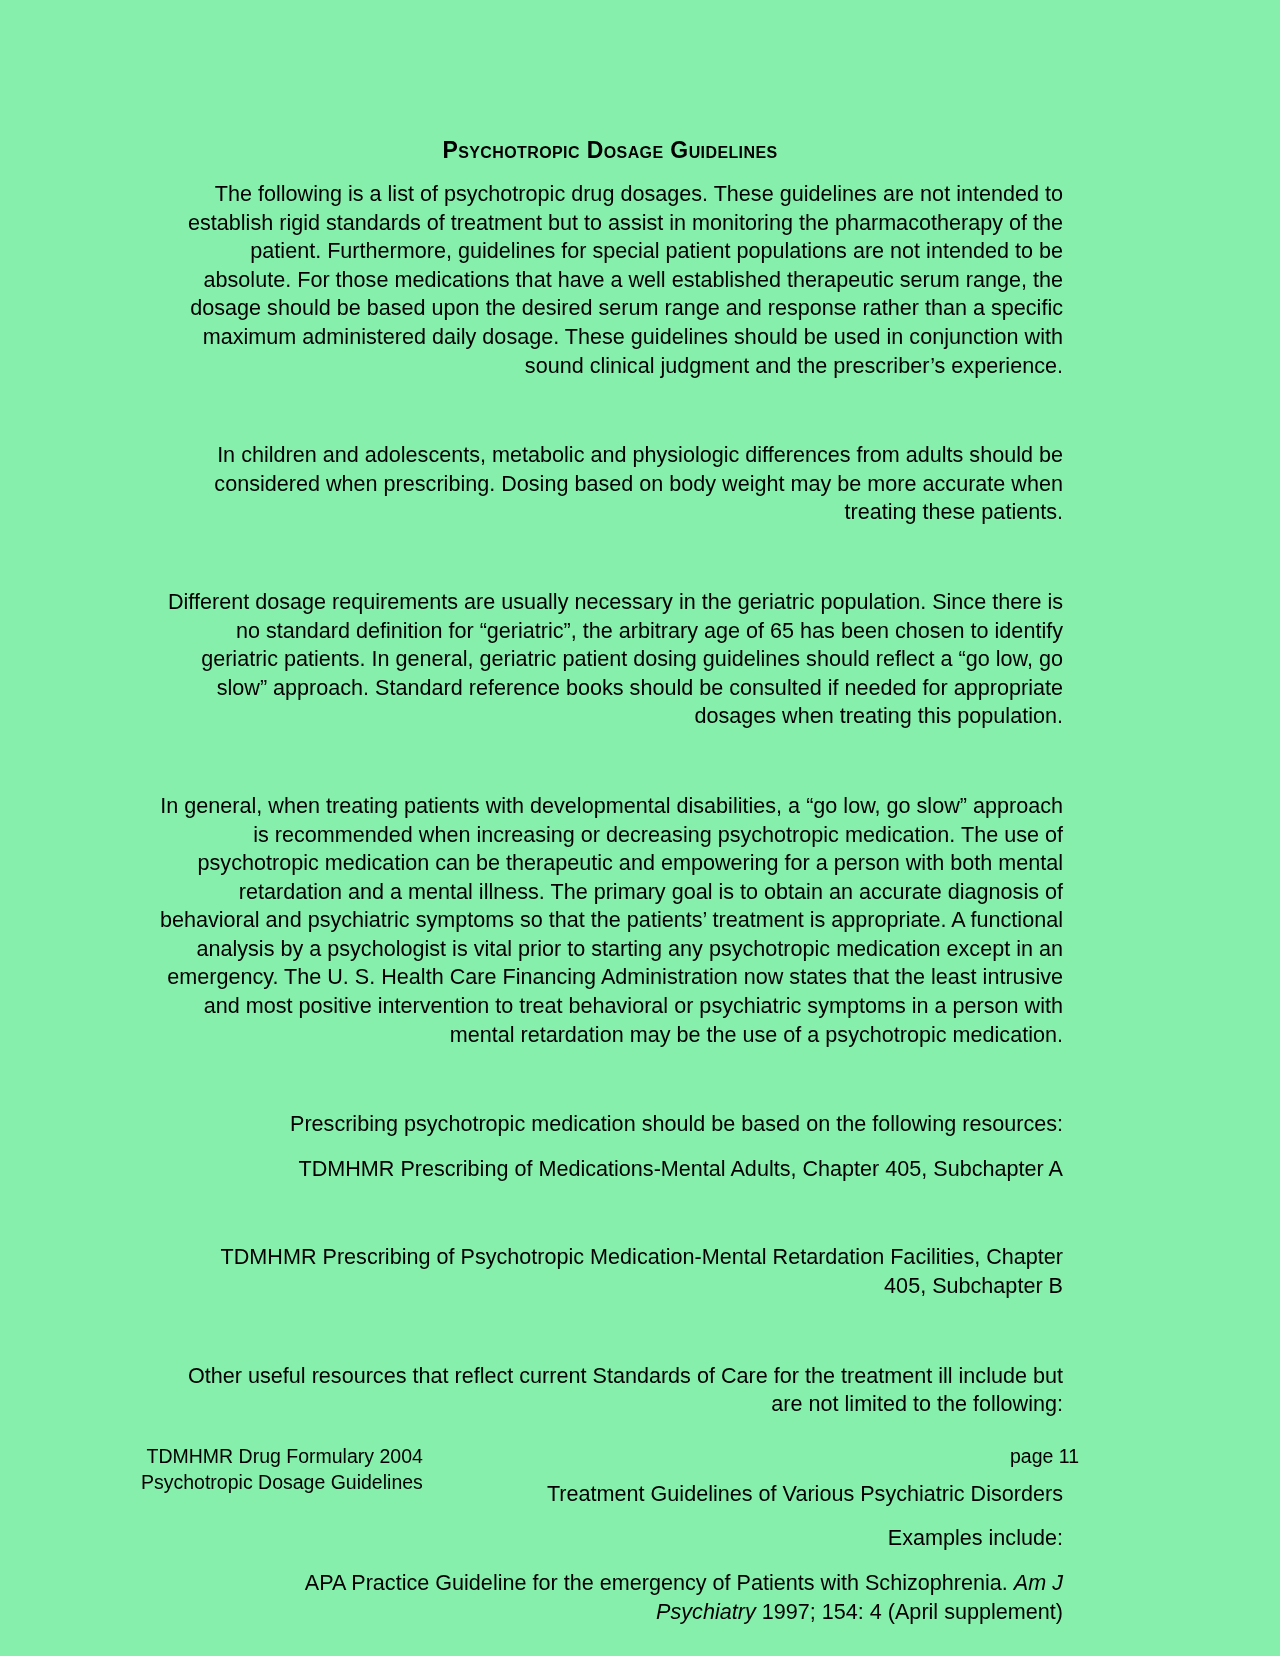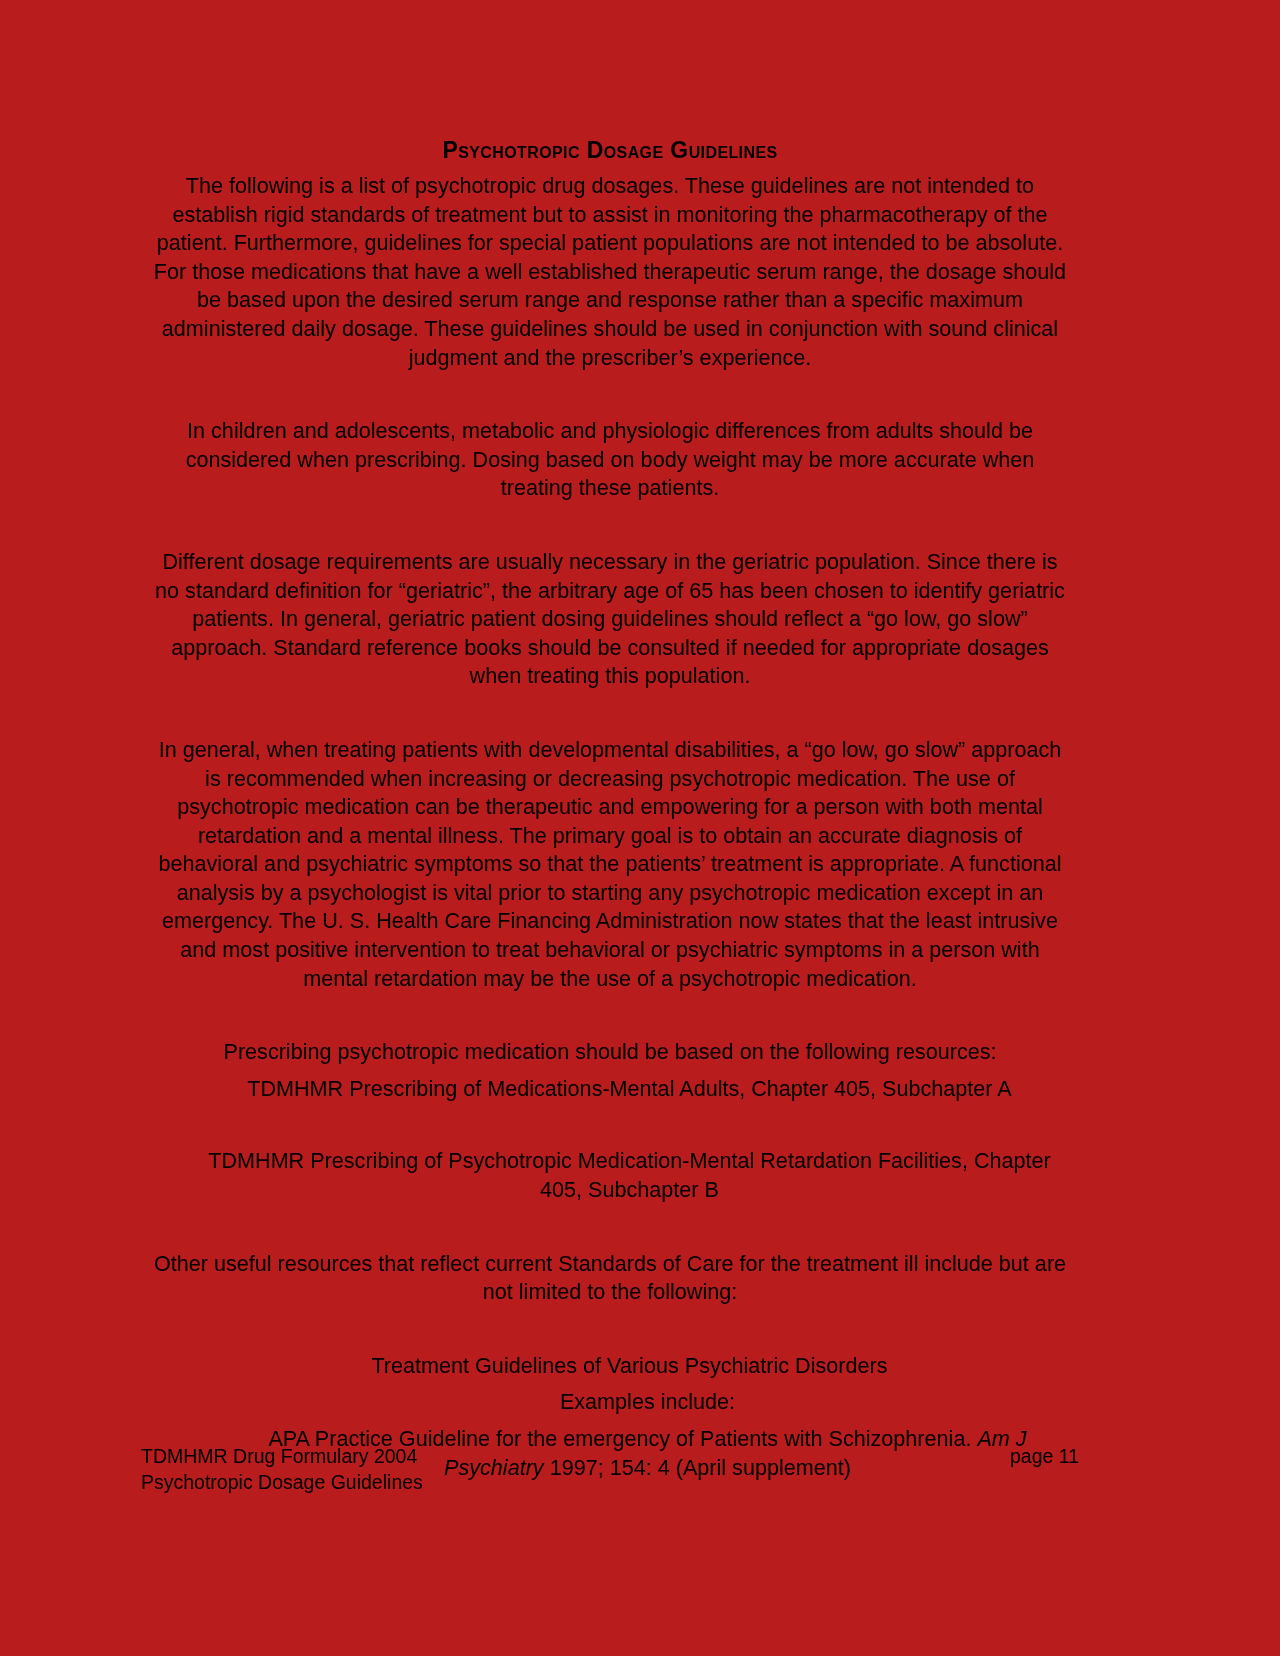--- a/index.html
+++ b/index.html
@@ -10,21 +10,21 @@
   }
   body {
     font-family: "Liberation Sans", sans-serif;
     color: #000000;
   }
   .page {
     position: relative;
     width: 1280px;
     height: 1656px;
     margin: 0 auto;
-    background: #b91c1c;
+    background: #86efac;
     box-sizing: border-box;
     padding: 0;
     overflow: hidden;
   }
   .content {
     position: absolute;
     left: 141px;
     top: 0;
     width: 938px;
   }
@@ -38,42 +38,42 @@
     font-variant: small-caps;
     text-transform: lowercase;
   }
   .doc-title .cap {
     font-variant: normal;
     text-transform: uppercase;
   }
   p.body-para {
     font-size: 21.6px;
     line-height: 28.6px;
-    margin: 8px;
-    text-align: center;
+    margin: 16px;
+    text-align: right;
     word-spacing: 0px;
   }
   .gap-lg { height: 29px; }
   .gap-md { height: 28px; }
   .first-para { margin-top: 48px; }
   .indent-1 { padding-left: 39px; }
   .indent-2 { padding-left: 75px; }
   .italic { font-style: italic; }
   .footer {
     position: absolute;
     left: 141px;
     top: 1443px;
     width: 938px;
     display: flex;
     justify-content: space-between;
     align-items: flex-start;
     font-size: 19.5px;
     line-height: 26px;
   }
-  .footer-left div { white-space: nowrap; }
+  .footer-left div { white-space: nowrap; text-align: right; }
   .footer-right { white-space: nowrap; }
 </style>
 </head>
 <body>
 
 <div class="page">
 
   <div class="content">
 
     <h1 class="doc-title"><span class="cap">P</span><span>sychotropic</span>&nbsp;<span class="cap">D</span><span>osage</span>&nbsp;<span class="cap">G</span><span>uidelines</span></h1>

